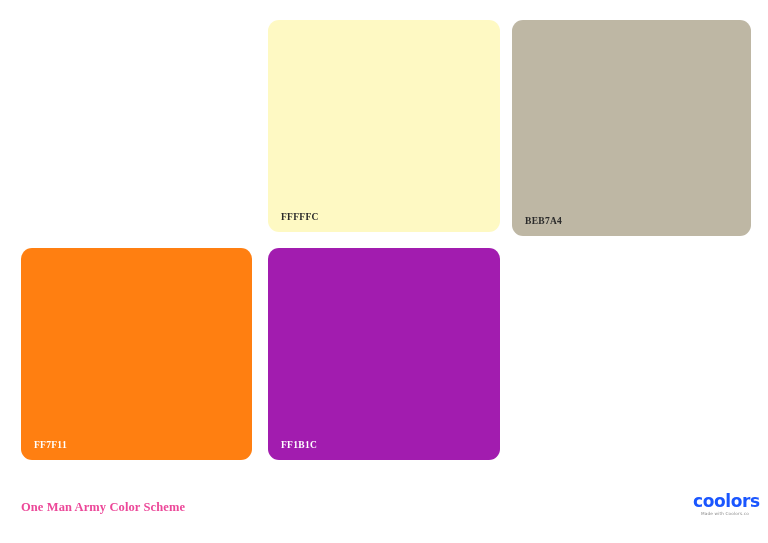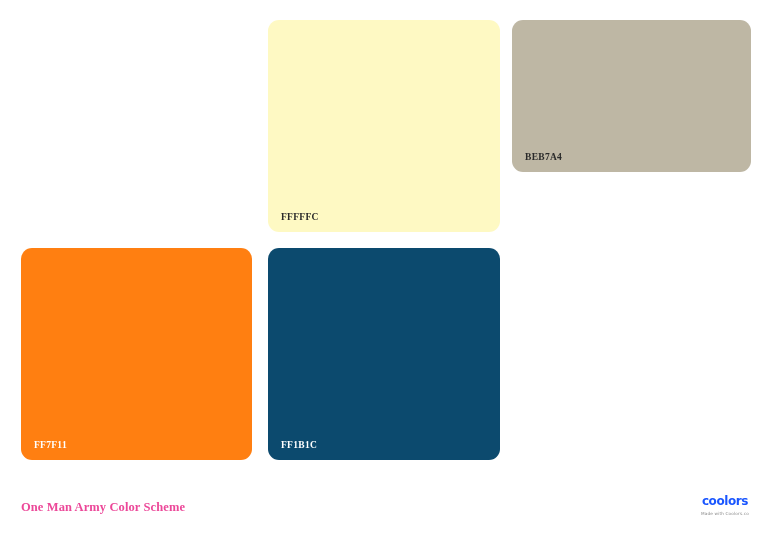--- a/index.html
+++ b/index.html
@@ -40,21 +40,21 @@
   #swatch-0 {
     left: 268px;
     top: 20px;
     width: 232px;
     height: 212px;
   }
   #swatch-1 {
     left: 512px;
     top: 20px;
     width: 239px;
-    height: 152px;
+    height: 216px;
   }
   #swatch-2 {
     left: 21px;
     top: 248px;
     width: 231px;
     height: 212px;
     padding-left: 16px;
   }
   #swatch-3 {
     left: 268px;
@@ -78,21 +78,21 @@
   .brand {
     position: absolute;
     right: 11px;
     top: 494px;
     width: 64px;
     text-align: center;
   }
   .brand-wordmark {
     font-family: "DejaVu Sans", sans-serif;
     font-weight: bold;
-    font-size: 12px;
+    font-size: 17px;
     color: #1a56ff;
     letter-spacing: -0.4px;
     line-height: 14px;
     white-space: nowrap;
   }
   .brand-tagline {
     margin-top: 3px;
     font-family: "DejaVu Sans", sans-serif;
     font-size: 4.2px;
     color: #8b8b8b;
@@ -111,21 +111,21 @@
   </div>
 
   <div class="swatch" id="swatch-1" style="background-color: rgb(190, 183, 164);">
     <span class="swatch-label" style="color: rgb(42, 42, 42);">BEB7A4</span>
   </div>
 
   <div class="swatch" id="swatch-2" style="background-color: rgb(255, 127, 17);">
     <span class="swatch-label" style="color: rgb(255, 255, 255);">FF7F11</span>
   </div>
 
-  <div class="swatch" id="swatch-3" style="background-color: #0c4a6e; padding-left: 16px;">
+  <div class="swatch" id="swatch-3" style="background-color: #a21caf; padding-left: 16px;">
     <span class="swatch-label" style="color: rgb(255, 255, 255);">FF1B1C</span>
   </div>
 
   <div class="scheme-title">One Man Army Color Scheme</div>
 
   <div class="brand">
     <div class="brand-wordmark" style="color: rgb(26, 86, 255);">coolors</div>
     <div class="brand-tagline">Made with Coolors.co</div>
   </div>
 

